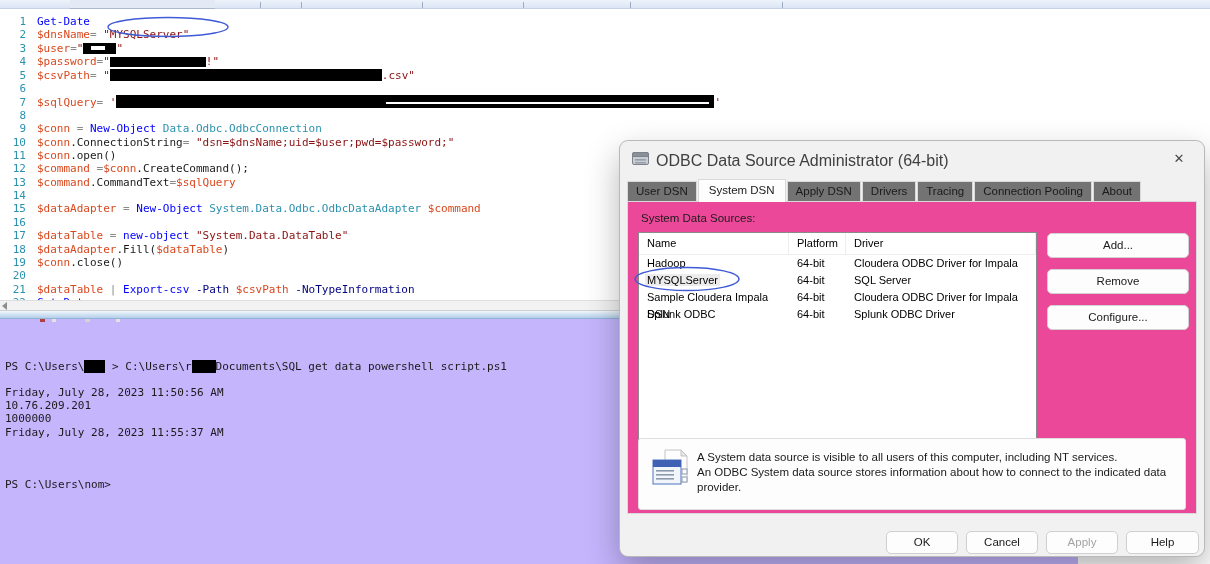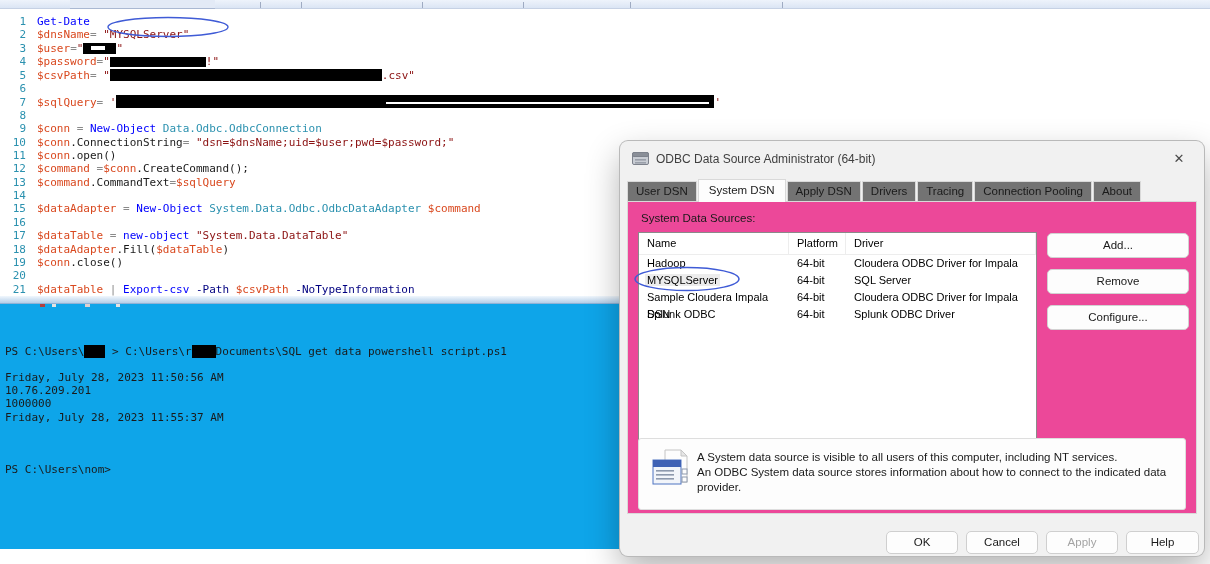--- a/index.html
+++ b/index.html
@@ -25,34 +25,34 @@
   .tk-plain{color:#1a1a1a;}
   .redact{display:inline-block;background:#000;vertical-align:-2px;position:relative;}
   .redact.hole::after{content:'';position:absolute;left:8px;top:3px;width:14px;height:4px;background:#fff;}
   .redact.stripe::after{content:'';position:absolute;left:45%;right:5px;top:7px;height:2px;background:#fff;}
 
   
   .hscroll{position:absolute;left:0;top:300px;width:619px;height:11px;background:#f2f2f2;border-top:1px solid #dedede;border-bottom:1px solid #cfcfcf;box-sizing:border-box;}
   .hs-arrow{position:absolute;left:2px;top:1px;width:0;height:0;border-top:4px solid transparent;border-bottom:4px solid transparent;border-right:5px solid #8e8e8e;}
 
   
-  .console{position:absolute;left:0;top:296px;width:1078px;height:253px;background:#0ea5e9;}
+  .console{position:absolute;left:0;top:311px;width:1078px;height:253px;background:#c4b5fd;}
   .console-band{position:absolute;left:0;top:0;right:0;height:7px;background:linear-gradient(#f1f7fd,#b4cfe9);border-bottom:1px solid #8fb2d6;}
   .speck{position:absolute;height:3px;}
   #console-lines{position:absolute;left:5px;top:9px;color:#eeeeee;
           font-family:"DejaVu Sans Mono","Liberation Mono",monospace;font-size:11px;}
   .console-line{height:13.2px;line-height:13.2px;white-space:pre;}
   .console-line .redact{vertical-align:-3px;}
 
   
   .dialog{position:absolute;left:620px;top:141px;width:584px;height:415px;background:#f1f1f1;border-radius:8px;
           box-shadow:0 0 0 1px #b9b9b9,0 14px 34px rgba(0,0,0,.30);z-index:10;font-size:11.5px;color:#1a1a1a;}
   .titlebar{position:absolute;left:0;top:0;right:0;height:36px;}
   .title-icon{position:absolute;left:12px;top:10px;}
-  .title-text{position:absolute;left:36px;top:11px;font-size:12px;color:#3f3f3f;}
+  .title-text{position:absolute;left:36px;top:11px;font-size:16px;color:#3f3f3f;}
   .close-btn{position:absolute;right:15px;top:8px;width:20px;height:20px;text-align:center;line-height:20px;font-size:13px;color:#4a4a4a;cursor:default;}
   .tabs{position:absolute;left:7px;top:37px;right:7px;height:23px;display:flex;align-items:flex-end;}
   .tab{height:20px;line-height:19px;padding:0 8px;background:#737373;border:1px solid #d9d9d9;border-bottom:none;margin-right:1px;box-sizing:border-box;white-space:nowrap;}
   .tab.selected{height:23px;line-height:21px;background:#fdfdfd;position:relative;z-index:3;margin-bottom:-1px;padding:0 10px;}
   .page{position:absolute;left:7px;top:60px;width:570px;height:313px;background:#ec4899;border:1px solid #d9d9d9;box-sizing:border-box;z-index:2;}
   .sys-label{position:absolute;left:13px;top:10px;}
   .listbox{position:absolute;left:10px;top:30px;width:399px;height:220px;background:#fff;border:1px solid #8a8a8a;box-sizing:border-box;font-size:11px;color:#000;overflow:hidden;}
   .lb-header{display:flex;height:21px;line-height:21px;border-bottom:1px solid #ededed;}
   .lb-h{box-sizing:border-box;padding-left:8px;border-right:1px solid #ededed;}
   .lb-c{box-sizing:border-box;padding-left:8px;}

